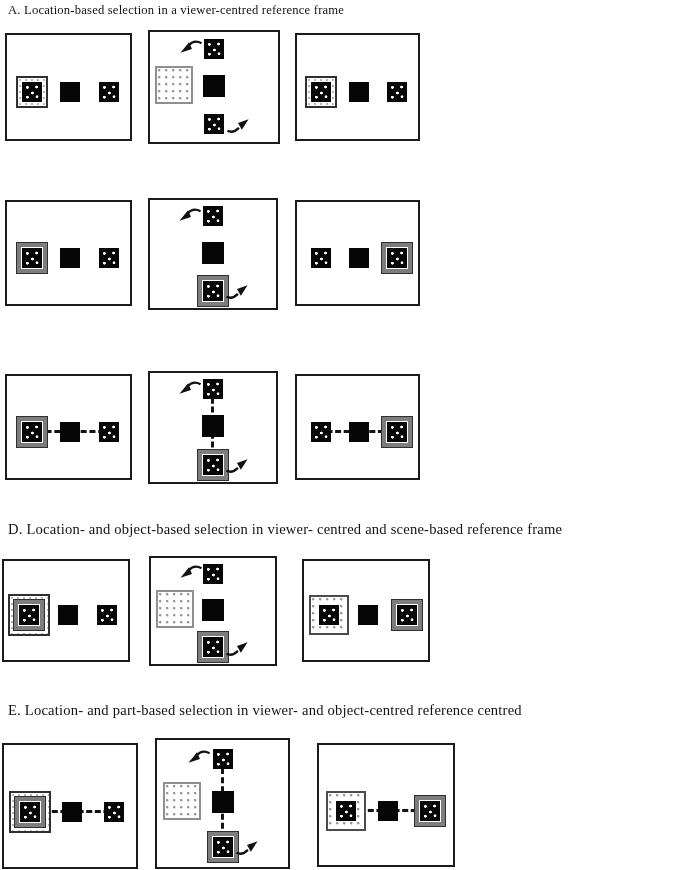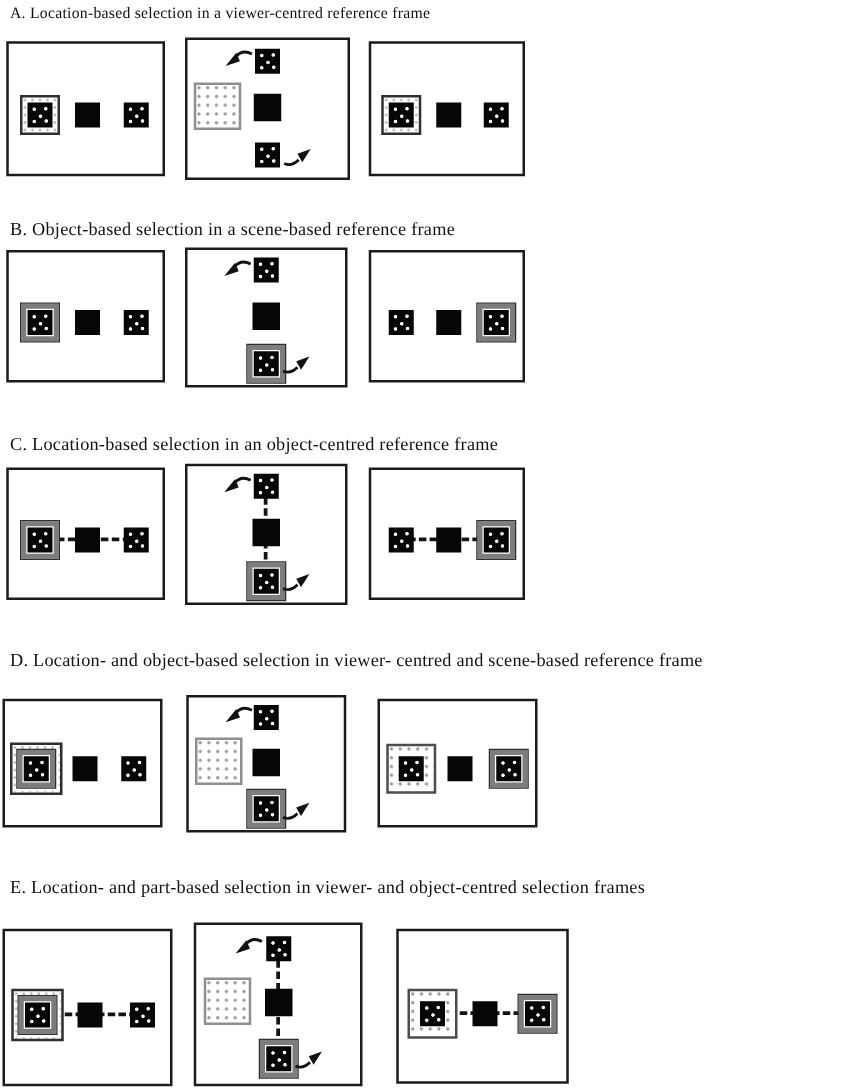--- a/index.html
+++ b/index.html
@@ -37,24 +37,22 @@
   .dash-v{position:absolute;top:15%;bottom:16%;left:calc(50% - 2px);width:0;
           border-left:3px dashed #141414;z-index:1;}
   .arrow{position:absolute;transform:translate(-50%,-50%);z-index:3;width:23px;height:18px;line-height:0;}
   .arrow svg{display:block;width:100%;height:100%;}
 </style>
 </head>
 <body>
 
 <div class="figure" id="figure">
   <div class="row-title" style="top: 3px; font-size: 12.6px;">A. Location-based selection in a viewer-centred reference frame</div>
-  <div class="row-title" style="top: 176px; font-size: 14.6px;">B. Object-based selection in a scene-based reference frame</div>
-  <div class="row-title" style="top: 348px; font-size: 14.6px;">C. Location-based selection in an object-centred reference frame</div>
   <div class="row-title" style="top: 521px; font-size: 14.6px;">D. Location- and object-based selection in viewer- centred and scene-based reference frame</div>
-  <div class="row-title" style="top: 702px; font-size: 14.6px;">E. Location- and part-based selection in viewer- and object-centred selection frames</div>
+  <div class="row-title" style="top: 702px; font-size: 14.6px;">E. Location- and part-based selection in viewer- and object-centred reference centred</div>
 <div class="panel" style="left: 5px; top: 33px; width: 127px; height: 108px;">
       <div class="item" style="left: 20%; top: 55%;">
         <div class="wrap-outline texture-light">
           <div class="sq-target"></div>
         </div>
       </div>
       <div class="item" style="left: 51.5%; top: 55%;">
         <div class="sq-plain"></div>
       </div>
       <div class="item" style="left: 83%; top: 55%;">

